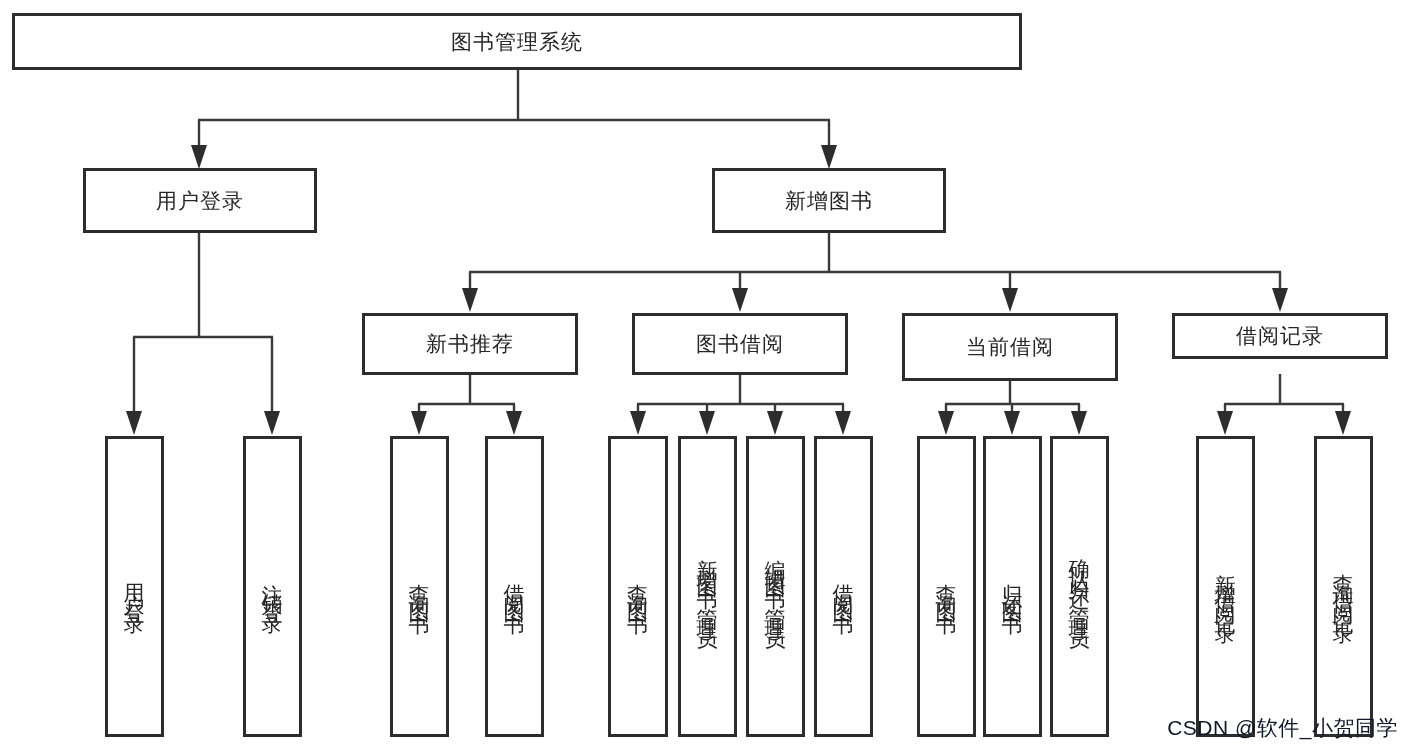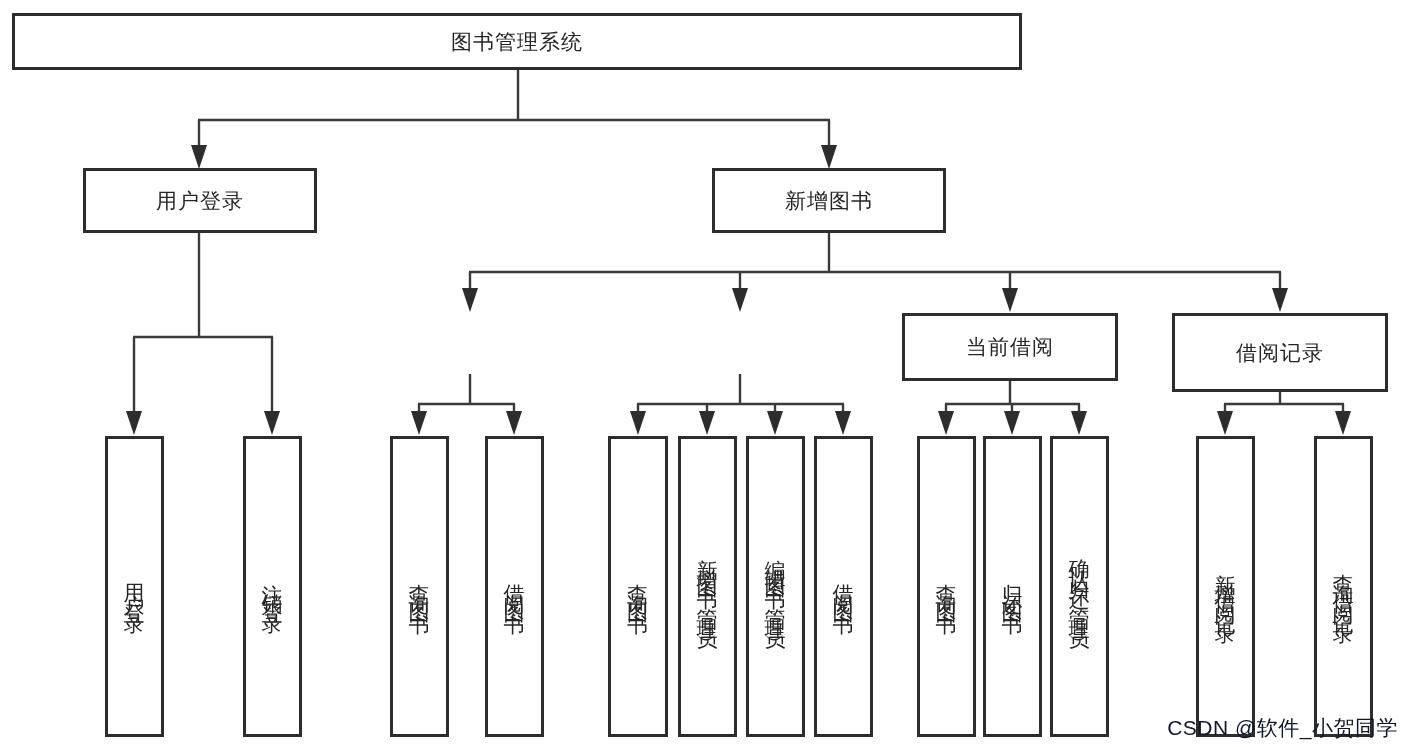--- a/index.html
+++ b/index.html
@@ -87,24 +87,30 @@
     <span class="hlabel">图书管理系统</span>
   </div>
 
   <div class="box" style="left:83px; top:168px; width:234px; height:65px">
     <span class="hlabel">用户登录</span>
   </div>
   <div class="box" style="left:712px; top:168px; width:234px; height:65px">
     <span class="hlabel">新增图书</span>
   </div>
 
+  <div class="box" style="left:362px; top:313px; width:216px; height:62px">
+    <span class="hlabel">新书推荐</span>
+  </div>
+  <div class="box" style="left:632px; top:313px; width:216px; height:62px">
+    <span class="hlabel">图书借阅</span>
+  </div>
   <div class="box" style="left:902px; top:313px; width:216px; height:68px">
     <span class="hlabel">当前借阅</span>
   </div>
-  <div class="box" style="left:1172px; top:313px; width:216px; height:79px">
+  <div class="box" style="left:1172px; top:313px; width:216px; height:46px">
     <span class="hlabel">借阅记录</span>
   </div>
 
   <div class="box vbox" style="left:105px; top:436px; width:59px; height:301px">
     <span class="vlabel">用户登录</span>
   </div>
   <div class="box vbox" style="left:243px; top:436px; width:59px; height:301px">
     <span class="vlabel">注销登录</span>
   </div>
 

